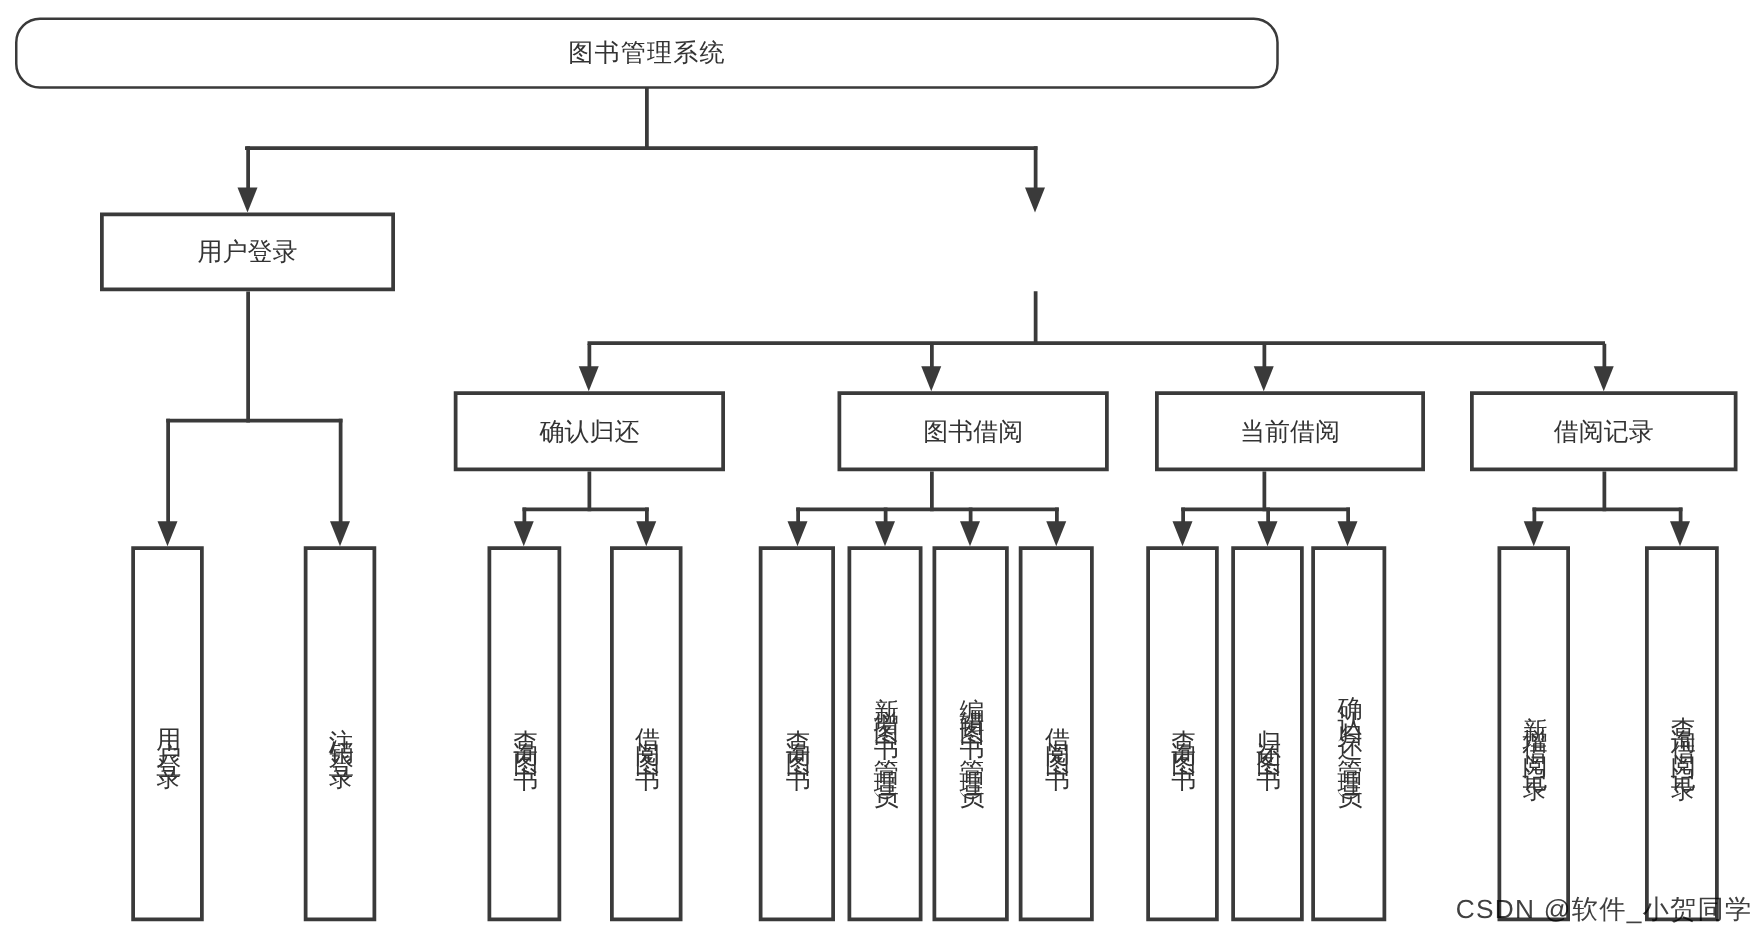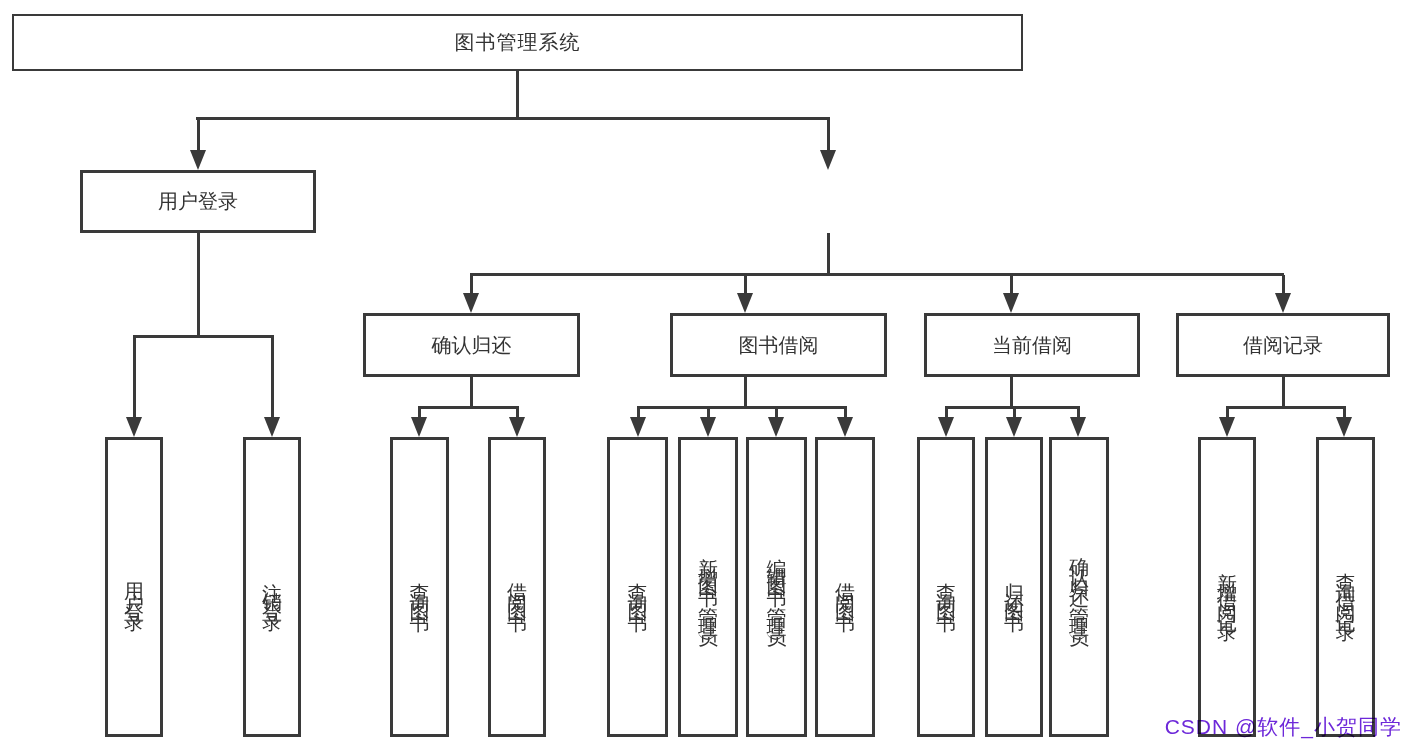--- a/index.html
+++ b/index.html
@@ -10,24 +10,24 @@
   
   .h{position:absolute;height:3px;background:#3a3a3a;}
   .v{position:absolute;width:3px;background:#3a3a3a;}
   .arr{position:absolute;width:0;height:0;
        border-left:8px solid transparent;border-right:8px solid transparent;
        border-top:20px solid #3a3a3a;}
   
   .box{position:absolute;background:#ffffff;border:3px solid #3a3a3a;box-sizing:border-box;
        display:flex;align-items:center;justify-content:center;
        font-size:20px;color:#333333;z-index:2;}
-  .root{border-width:2px;letter-spacing:1px;}
+  .root{border-width:2px;letter-spacing:1px;border-radius:20px;}
   .leaf .vtext{writing-mode:vertical-rl;text-orientation:mixed;
        letter-spacing:10px;line-height:1.15;font-size:20px;}
-  .watermark{position:absolute;right:3px;top:713px;font-size:21px;color:#6d28d9;
+  .watermark{position:absolute;right:3px;top:713px;font-size:21px;color:#404040;
        z-index:5;mix-blend-mode:multiply;letter-spacing:1px;white-space:nowrap;}
 </style>
 </head>
 <body>
 
 <div class="stage">
 
   <div class="v" style="left:516px;top:70px;height:50px"></div>
   <div class="h" style="left:196px;top:117px;width:634px"></div>
   <div class="v" style="left:197px;top:117px;height:36px"></div>

